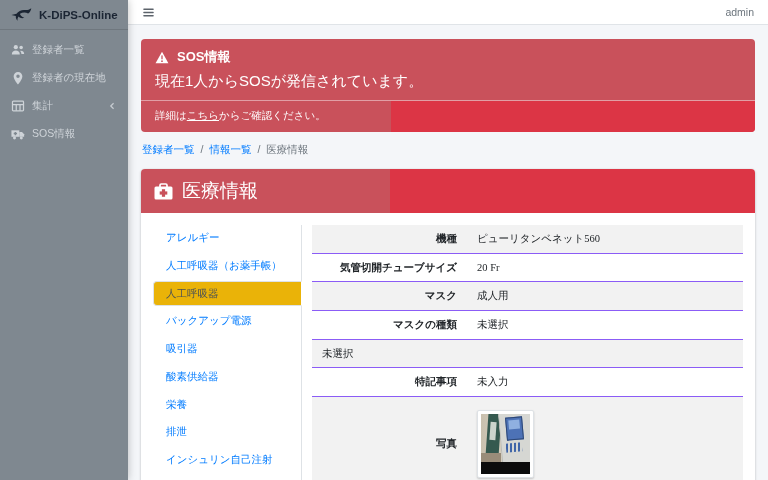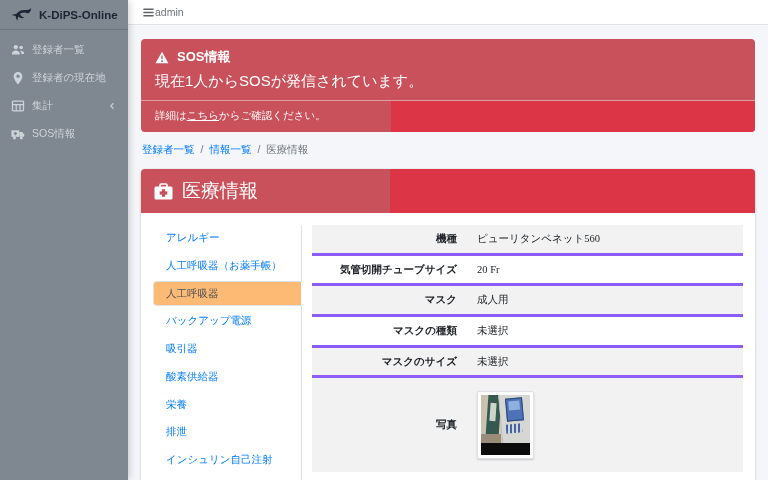--- a/index.html
+++ b/index.html
@@ -30,21 +30,21 @@
   }
   .nav-ic { width:14px; height:14px; flex-shrink:0; display:inline-flex; }
   .nav-ic svg { width:14px; height:14px; }
   .nav-label { flex:1; white-space:nowrap; overflow:hidden; }
   .chev { width:10px; height:10px; display:inline-flex; opacity:.9; }
   .chev svg { width:10px; height:10px; }
   
   .main { margin-left:128px; }
   .topbar {
     height:25px; background:#fff; border-bottom:1px solid #e0e4e8;
-    display:flex; align-items:center; 
+    display:flex; align-items:center; justify-content:space-between;
     padding:0 14px;
   }
   .hamburger { display:inline-flex; cursor:pointer; }
   .hamburger svg { width:13px; height:13px; }
   .user-link { color:#6c757d; font-size:10.5px; cursor:pointer; }
   .content { padding:14px 13px 0 13px; }
   
   .alert {
     background:#c9515b; color:#fff; border-radius:4px;
     margin-bottom:11px; overflow:hidden; position:relative;
@@ -87,28 +87,28 @@
     width:149px; flex-shrink:0; list-style:none;
     border-right:1px solid #dee2e6;
   }
   .tab {
     display:block; padding:4px 12px; margin-bottom:2px;
     color:#007bff; font-size:10.5px; line-height:1.5; cursor:pointer;
     border:1px solid transparent; border-radius:4px 0 0 4px;
     white-space:nowrap;
   }
   .tab.active {
-    color:#495057; background:#fdba74;
+    color:#495057; background:#eab308;
     border-color:#dee2e6; border-right:1px solid #fff;
     margin-right:-1px; cursor:default;
   }
   
   .detail { flex:1; margin-left:10px; font-size:10.5px; }
   .drow { display:flex; }
-  .drow + .drow { border-top:3px solid #8b5cf6; }
+  .drow + .drow { border-top:1px solid #8b5cf6; }
   .drow.striped { background:rgba(0,0,0,.05); }
   .drow.center { align-items:center; }
   .dlabel {
     width:155px; flex-shrink:0; text-align:right;
     font-weight:700; padding:7px 10px; line-height:1.3;
   }
   .dvalue { flex:1; padding:7px 10px; line-height:1.3;font-family:Liberation Serif, serif; }
   
   .photo-frame {
     display:inline-block; background:#fff; padding:3px;
@@ -270,22 +270,25 @@
             </div>
             <div class="drow striped">
               <div class="dlabel">マスク</div>
               <div class="dvalue">成人用</div>
             </div>
             <div class="drow">
               <div class="dlabel">マスクの種類</div>
               <div class="dvalue">未選択</div>
             </div>
             <div class="drow striped">
-              <div class="dlabel">マスクのサイズ</div>
               <div class="dvalue">未選択</div>
+            </div>
+            <div class="drow">
+              <div class="dlabel">特記事項</div>
+              <div class="dvalue">未入力</div>
             </div>
             <div class="drow striped center">
               <div class="dlabel">写真</div>
               <div class="dvalue"><div class="photo-frame"><div class="photo">
                     <div class="ph-wall"></div>
                     <div class="ph-teal"></div>
                     <div class="ph-tag"></div>
                     <div class="ph-dev"></div>
                     <div class="ph-scr">
                       <div class="ph-scr2"></div>

